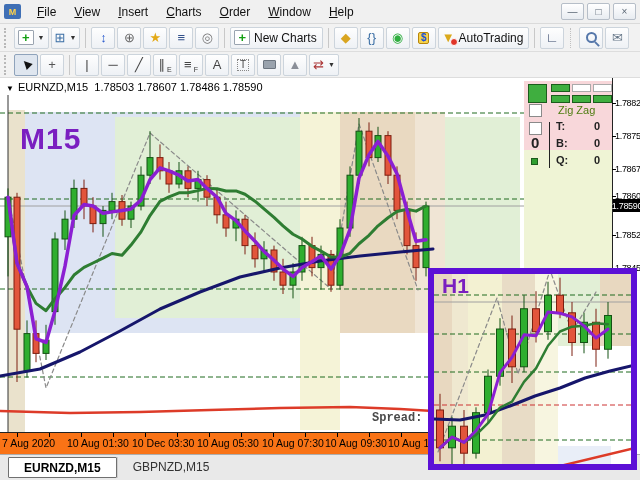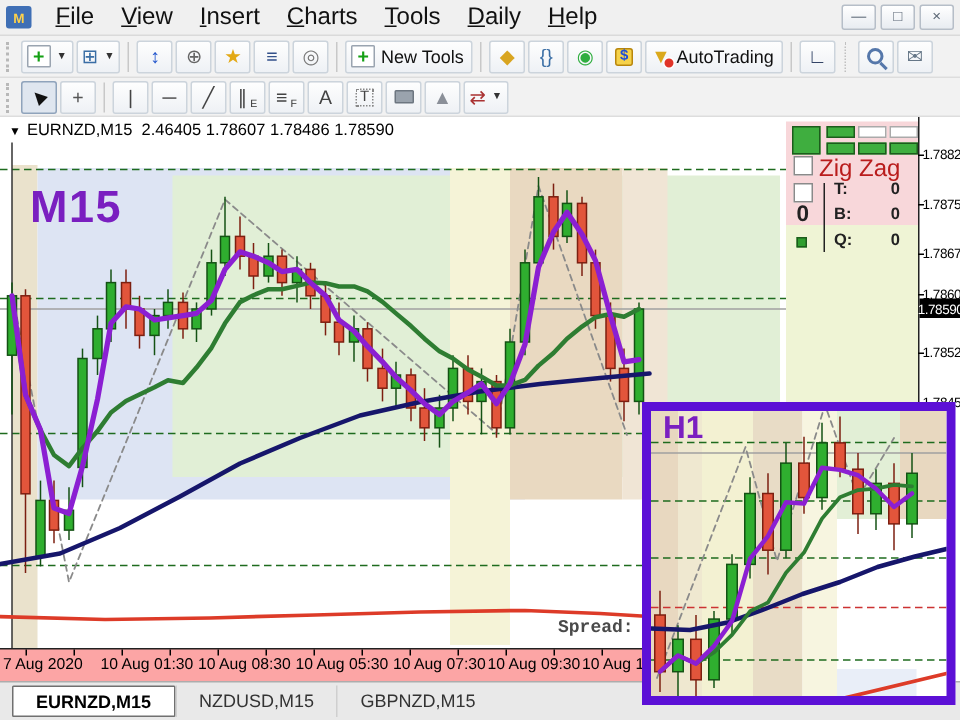--- a/index.html
+++ b/index.html
@@ -1,21 +1,21 @@
 <!DOCTYPE html>
 <html><head>
 <meta charset="utf-8">
 <style>
 *{box-sizing:border-box;margin:0;padding:0}
 html,body{width:640px;height:480px;overflow:hidden;background:#ddd}
 .app{position:relative;width:640px;height:480px;font-family:"Liberation Sans",sans-serif;background:#f0f0f0;overflow:hidden}
 
 .menubar{height:24px;display:flex;align-items:center;background:#f0f0f0;border-bottom:1px solid #dadada;padding:0 4px;gap:1px}
 .appicon{width:17px;height:15px;background:#3f6fb5;border-radius:2px;color:#ffd24a;font-size:9px;font-weight:bold;display:flex;align-items:center;justify-content:center;margin-right:6px}
-.menu-item{padding:2px 9px;font-size:16px;color:#111;cursor:default}
+.menu-item{padding:2px 9px;font-size:12px;color:#111;cursor:default}
 .menu-item::first-letter{text-decoration:underline}
 .wincontrols{margin-left:auto;display:flex;gap:3px}
 .winbtn{width:23px;height:17px;border:1px solid #b6bec8;background:linear-gradient(#ffffff,#e8ecf1);font-size:10px;line-height:1;display:flex;align-items:center;justify-content:center;color:#5b6775;border-radius:2px}
 
 .toolbar{height:28px;display:flex;align-items:center;background:#f2f2f2;border-bottom:1px solid #dddddd;padding:0 2px}
 .toolbar.second{height:26px}
 .grip{width:5px;height:20px;border-left:2px dotted #b8b8b8;margin:0 4px 0 2px}
 .sep{width:1px;height:20px;background:#c8c8c8;margin:0 4px}
 .sep2{width:3px;height:20px;border-left:1px dotted #c0c0c0;margin:0 5px}
 .tbtn{height:22px;min-width:24px;display:inline-flex;align-items:center;justify-content:center;border:1px solid #ccd4dc;border-radius:2px;background:linear-gradient(#fefefe,#eef1f5);margin:0 1px;padding:0 3px;font-size:13px;gap:2px;cursor:default}
@@ -40,31 +40,31 @@
 .symcaret{font-size:8px;margin-right:4px}
 .rangestrip{position:absolute;left:1px;top:16px;width:524px;height:15px;background:#fff;border:1px solid #b5b5b5;font-size:11px;color:#000;display:flex;align-items:center;padding-left:4px;gap:14px;white-space:nowrap}
 .m15label{position:absolute;left:20px;top:44px;font-size:30px;font-weight:bold;color:#7a1fc0;letter-spacing:1px}
 .spread{position:absolute;left:372px;top:333px;font-family:"Liberation Mono",monospace;font-size:12px;font-weight:bold;color:#4a4a4a}
 .panel{position:absolute;width:88px}
 .panel.pink{left:524px;top:3px;height:69px;background:#f8d7da}
 .panel.pale{left:524px;top:72px;height:118px;background:#eff4d5}
 .mtfbig{position:absolute;left:528px;top:6px;width:19px;height:19px;background:#3fae3f;border:1px solid #1c5c1c}
 .mtfcell{position:absolute;width:19px;height:8px;border:1px solid #9a9a9a}
 .chk{position:absolute;width:13px;height:13px;background:#fff;border:1px solid #8a8a8a}
-.zztitle{position:absolute;left:546px;top:26px;font-size:16px;color:#b91c1c}
+.zztitle{position:absolute;left:558px;top:26px;font-size:11px;color:#4d7c0f}
 .vln{position:absolute;left:549px;top:44px;width:1px;height:46px;background:#222}
 .zzrow{position:absolute;left:556px;width:44px;display:flex;justify-content:space-between;font-size:11px;font-weight:bold;color:#222}
 .bigzero{position:absolute;left:531px;top:56px;font-size:15px;font-weight:bold;color:#222}
 .minisq{position:absolute;left:531px;top:80px;width:7px;height:7px;background:#2f9e2f;border:1px solid #1c5c1c}
 
 .paxis{position:absolute;left:612px;top:0;width:28px;height:354px;background:#fff;border-left:1px solid #222}
 .plabel{position:absolute;left:2px;font-size:9px;letter-spacing:-0.3px;color:#000;white-space:nowrap}
 .ptick{position:absolute;left:-1px;width:4px;height:1px;background:#000}
 .pricebox{position:absolute;left:0;top:121px;width:28px;height:13px;background:#000;color:#fff;font-size:9px;letter-spacing:-0.3px;display:flex;align-items:center;justify-content:center}
-.taxis{position:absolute;left:0;top:354px;width:528px;height:22px;background:#fca5a5;border-top:1px solid #222}
+.taxis{position:absolute;left:0;top:354px;width:528px;height:22px;background:#f97316;border-top:1px solid #222}
 .tlab{position:absolute;top:4px;font-size:10.5px;color:#000;white-space:nowrap}
 .ttick{position:absolute;top:0;width:1px;height:4px;background:#000}
 
 .inset{position:absolute;left:428px;top:190px;width:209px;height:202px;border:6px solid #5c10d6;background:#fff;z-index:40}
 .inset svg{position:absolute;left:0;top:0}
 .h1label{position:absolute;left:8px;top:0px;font-size:21px;font-weight:bold;color:#7a1fc0}
 
 .tabsrow{position:absolute;left:0;bottom:0;width:640px;height:26px;background:#e9e9e9;border-top:1px solid #adadad;display:flex;align-items:center;padding-left:8px;z-index:1}
 .tab{height:21px;padding:3px 15px;font-size:12px;color:#333;border-left:1px solid #cfcfcf;white-space:nowrap}
 .tab:first-child{border-left:none}
@@ -75,22 +75,22 @@
 
 <div class="app">
 
   <div class="menubar">
     <span class="appicon">M</span>
     <nav id="menus" style="display:flex">
         <span class="menu-item">File</span>
         <span class="menu-item">View</span>
         <span class="menu-item">Insert</span>
         <span class="menu-item">Charts</span>
-        <span class="menu-item">Tools</span>
-        <span class="menu-item">Daily</span>
+        <span class="menu-item">Order</span>
+        <span class="menu-item">Window</span>
         <span class="menu-item">Help</span>
       </nav>
     <div class="wincontrols">
       <span class="winbtn">—</span>
       <span class="winbtn">□</span>
       <span class="winbtn">×</span>
     </div>
   </div>
 
   <div class="toolbar" id="tb1">
@@ -115,21 +115,21 @@
       </span>
       <span class="tbtn">
         <span class="g" style="color: rgb(51, 81, 138);">≡</span>
       </span>
       <span class="tbtn">
         <span class="g" style="color: rgb(119, 119, 119);">◎</span>
       </span>
       <div class="sep"></div>
       <span class="tbtn">
         <span class="g pagechip" style="color: rgb(20, 160, 20);">+</span>
-        <span class="tlabel">New Tools</span>
+        <span class="tlabel">New Charts</span>
       </span>
       <div class="sep"></div>
       <span class="tbtn">
         <span class="g" style="color: rgb(217, 165, 32);">◆</span>
       </span>
       <span class="tbtn">
         <span class="g" style="color: rgb(58, 110, 165);">{}</span>
       </span>
       <span class="tbtn">
         <span class="g" style="color: rgb(47, 174, 63);">◉</span>
@@ -302,21 +302,21 @@
         <rect x="413" y="245.6" width="6" height="22.00000000000003" fill="#e2553b" stroke="#7c1f10" stroke-width="1"></rect>
         <line x1="426" x2="426" y1="201.6" y2="276.4" stroke="#145214" stroke-width="1"></line>
         <rect x="423" y="206" width="6" height="61.60000000000002" fill="#2fae2f" stroke="#145214" stroke-width="1"></rect>
         <polyline points="0,376 40,369 80,352 120,331 160,309 200,292 240,277 280,268 320,261 360,256 400,252 433,249" fill="none" stroke="#16166b" stroke-width="3" stroke-linejoin="round" stroke-linecap="round"></polyline>
         <polyline points="0,411 70,413 140,412 210,410 280,408 350,407 400,409 433,411" fill="none" stroke="#dd3b28" stroke-width="2.5" stroke-linejoin="round" stroke-linecap="round"></polyline>
         <polyline points="8,197.2 17,263.2 27,286.66666666666663 36,303.35 46,310.72 55,298.76666666666665 65,287.4 74,275.025 84,267.35555555555555 93,262.98 103,258.2 112,253.48333333333335 122,255.31666666666666 131,245.05 141,231.85 150,215.5333333333333 160,201.41666666666669 169,196.83333333333331 179,192.8 188,192.8 198,190.6 207,188.4 217,188.76666666666668 226,190.9666666666667 236,190.9666666666667 245,194.26666666666668 255,201.23333333333332 264,208.9333333333333 274,217.36666666666667 283,225.8 293,234.23333333333332 302,239 312,246.33333333333334 321,251.1 331,256.96666666666664 340,256.96666666666664 350,253.3 359,243.76666666666665 369,235.33333333333331 378,225.8 388,217.73333333333332 397,211.5 407,209.3 416,211.13333333333333 426,206" fill="none" stroke="#2e7d32" stroke-width="3" stroke-linejoin="round" stroke-linecap="round"></polyline>
         <polyline points="8,197.2 17,263.2 27,286.66666666666663 36,338.73333333333335 46,342.4 55,310.8666666666667 65,266.1333333333333 74,215.5333333333333 84,204.5333333333333 93,206 103,213.33333333333331 112,211.86666666666667 122,210.4 131,208.9333333333333 141,200.13333333333333 150,179.6 160,167.86666666666667 169,170.8 179,175.2 188,181.0666666666667 198,179.6 207,188.4 217,197.2 226,213.33333333333331 236,220.66666666666669 245,230.9333333333333 255,241.2 264,251.46666666666667 274,260.26666666666665 283,269.06666666666666 293,276.4 302,267.6 312,261.73333333333335 321,255.86666666666667 331,269.06666666666666 340,255.86666666666667 350,229.4666666666667 359,178.13333333333333 369,154.66666666666669 378,141.4666666666667 388,156.13333333333333 397,173.73333333333332 407,210.4 416,241.2 426,239.73333333333332" fill="none" stroke="#8b1fd2" stroke-width="3.5" stroke-linejoin="round" stroke-linecap="round"></polyline>
       </svg>
 
     <div class="symline">
-      <span class="symcaret">▼</span><b style="font-weight:normal">EURNZD,M15</b>&nbsp;&nbsp;<span>2.46405 1.78607 1.78486 1.78590</span>
+      <span class="symcaret">▼</span><b style="font-weight:normal">EURNZD,M15</b>&nbsp;&nbsp;<span>1.78503 1.78607 1.78486 1.78590</span>
     </div>
 
 
     <div class="m15label">M15</div>
     <div class="spread">Spread: 7</div>
 
     <div class="panel pink"></div>
     <div class="panel pale"></div>
     <div class="mtfbig"></div>
     <div id="mtfgrid">
@@ -377,21 +377,21 @@
         <div class="ttick" style="left: 369px;"></div>
         <div class="ttick" style="left: 401px;"></div>
         <div class="ttick" style="left: 433px;"></div>
         <div class="ttick" style="left: 465px;"></div>
         <div class="ttick" style="left: 497px;"></div>
         <div class="ttick" style="left: 529px;"></div>
         <div class="ttick" style="left: 561px;"></div>
         <div class="ttick" style="left: 593px;"></div>
         <div class="tlab" style="left: 2px;">7 Aug 2020</div>
         <div class="tlab" style="left: 67px;">10 Aug 01:30</div>
-        <div class="tlab" style="left: 132px;">10 Aug 08:30</div>
+        <div class="tlab" style="left: 132px;">10 Dec 03:30</div>
         <div class="tlab" style="left: 197px; text-align: right;">10 Aug 05:30</div>
         <div class="tlab" style="left: 262px;">10 Aug 07:30</div>
         <div class="tlab" style="left: 325px; text-align: right;">10 Aug 09:30</div>
         <div class="tlab" style="left: 388px;">10 Aug 11</div>
       </div>
 
     <div class="inset">
       <svg id="insetsvg" width="197" height="190" viewBox="434 274 197 190">
           <rect x="434" y="274" width="18" height="190" fill="#e8d8c0"></rect>
           <rect x="452" y="274" width="16" height="190" fill="#efe8d0"></rect>
@@ -442,17 +442,16 @@
           <polyline points="556,467 631,449" fill="none" stroke="#dd3b28" stroke-width="2.5" stroke-linejoin="round" stroke-linecap="round"></polyline>
           <polyline points="440,447.8 452,437 464,442.4 476,434.975 488,423.2299999999999 500,407.5249999999999 512,401.7071428571429 524,381.8428571428571 536,368.3428571428571 548,345.77857142857147 560,331.50714285714287 572,326.6857142857143 584,325.72142857142853 596,323.21428571428567 608,324.17857142857144" fill="none" stroke="#2e7d32" stroke-width="2.5" stroke-linejoin="round" stroke-linecap="round"></polyline>
           <polyline points="440,447.8 452,437 464,442.4 476,430.70000000000005 488,414.05 500,372.65000000000003 512,357.35 524,334.85 536,335.75 548,311.90000000000003 560,313.25 572,316.85 584,325.8499999999999 596,337.99999999999994 608,329" fill="none" stroke="#8b1fd2" stroke-width="3" stroke-linejoin="round" stroke-linecap="round"></polyline>
         </svg>
       <div class="h1label">H1</div>
     </div>
   </div>
 
   <div class="tabsrow" id="tabsrow">
       <div class="tab active">EURNZD,M15</div>
-      <div class="tab">NZDUSD,M15</div>
       <div class="tab">GBPNZD,M15</div>
     </div>
 
 </div>
 
 </body></html>

